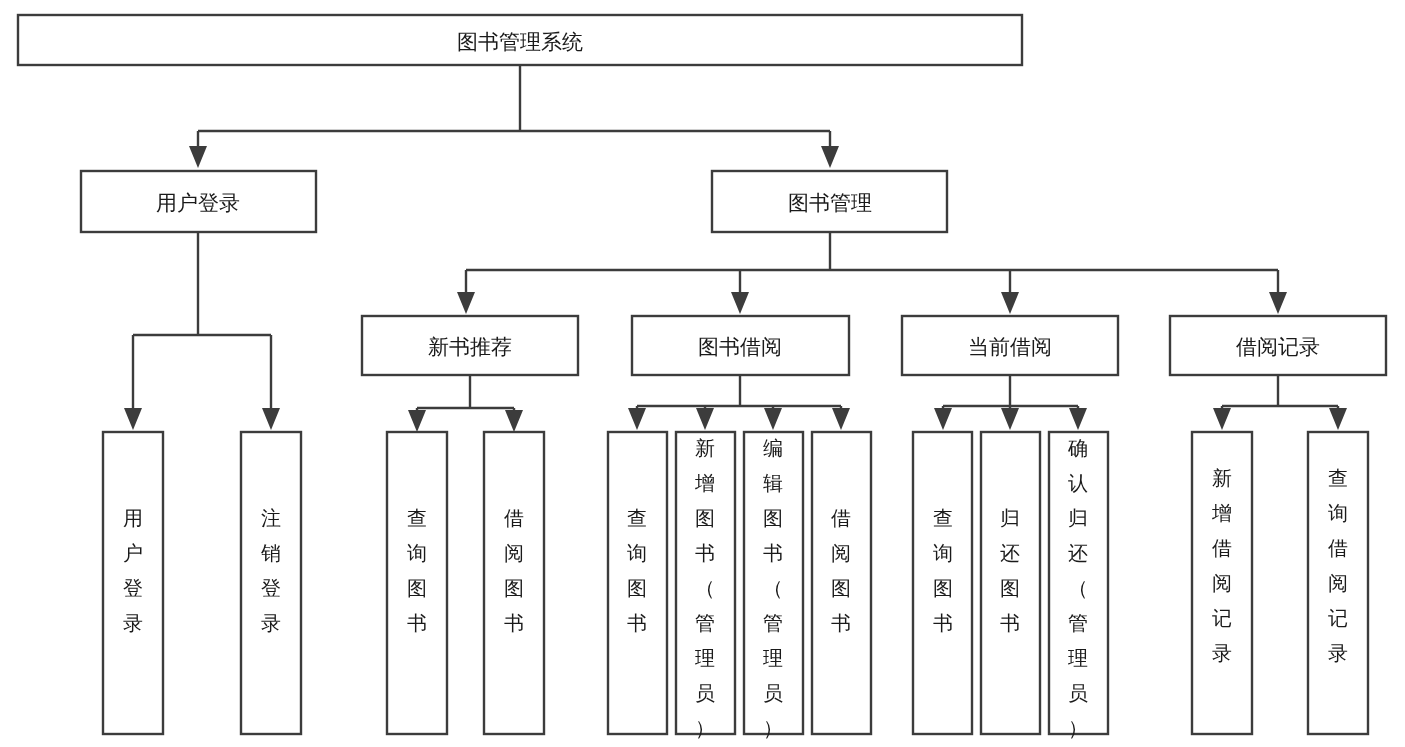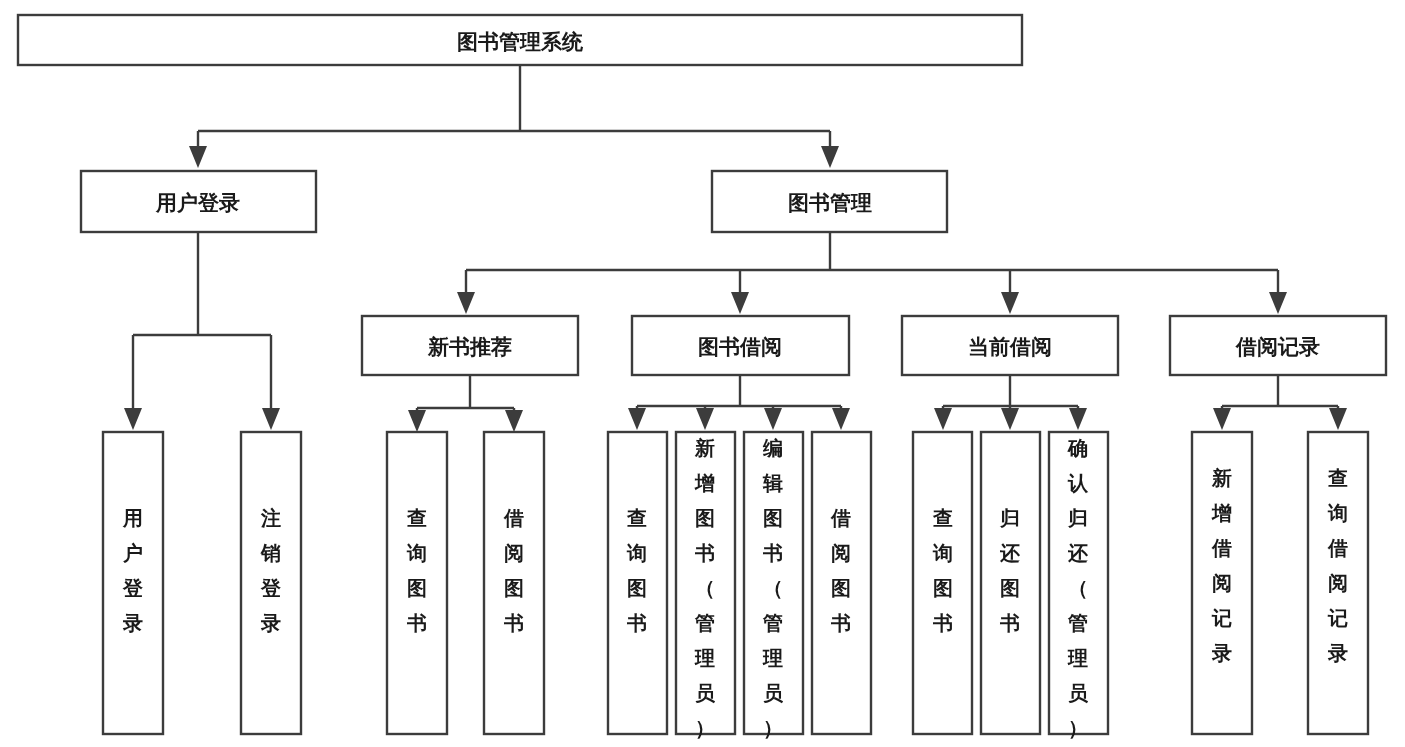--- a/index.html
+++ b/index.html
@@ -12,21 +12,20 @@
     width: 1405px;
     height: 747px;
     font-family: "Liberation Sans", "DejaVu Sans", sans-serif;
     position: relative;
     overflow: hidden;
   }
   #diagram-root {
     position: relative;
     width: 1405px;
     height: 553px;
-    font-weight: bold;
   }
   svg#diagram-canvas {
     position: absolute;
     left: 0;
     top: 0;
     width: 1405px;
     height: 747px;
     display: block;
   }
   .node-box {

